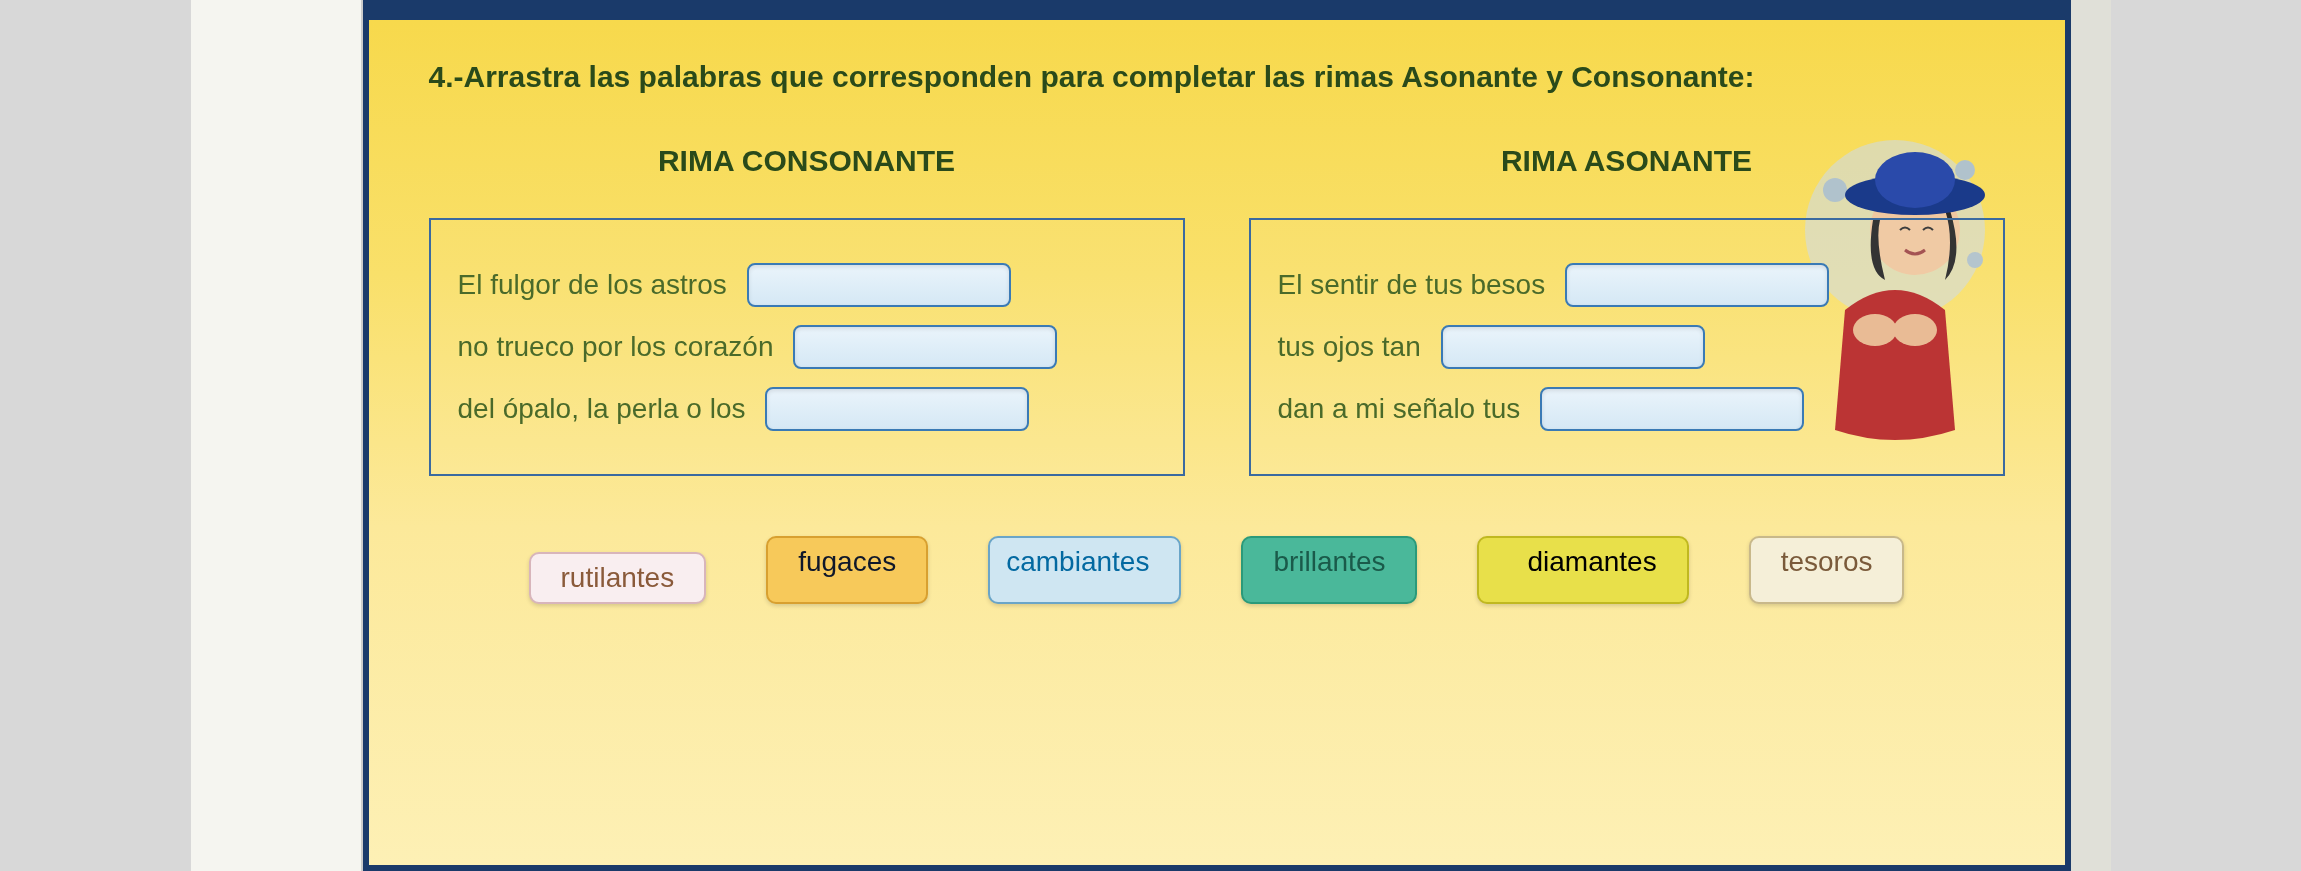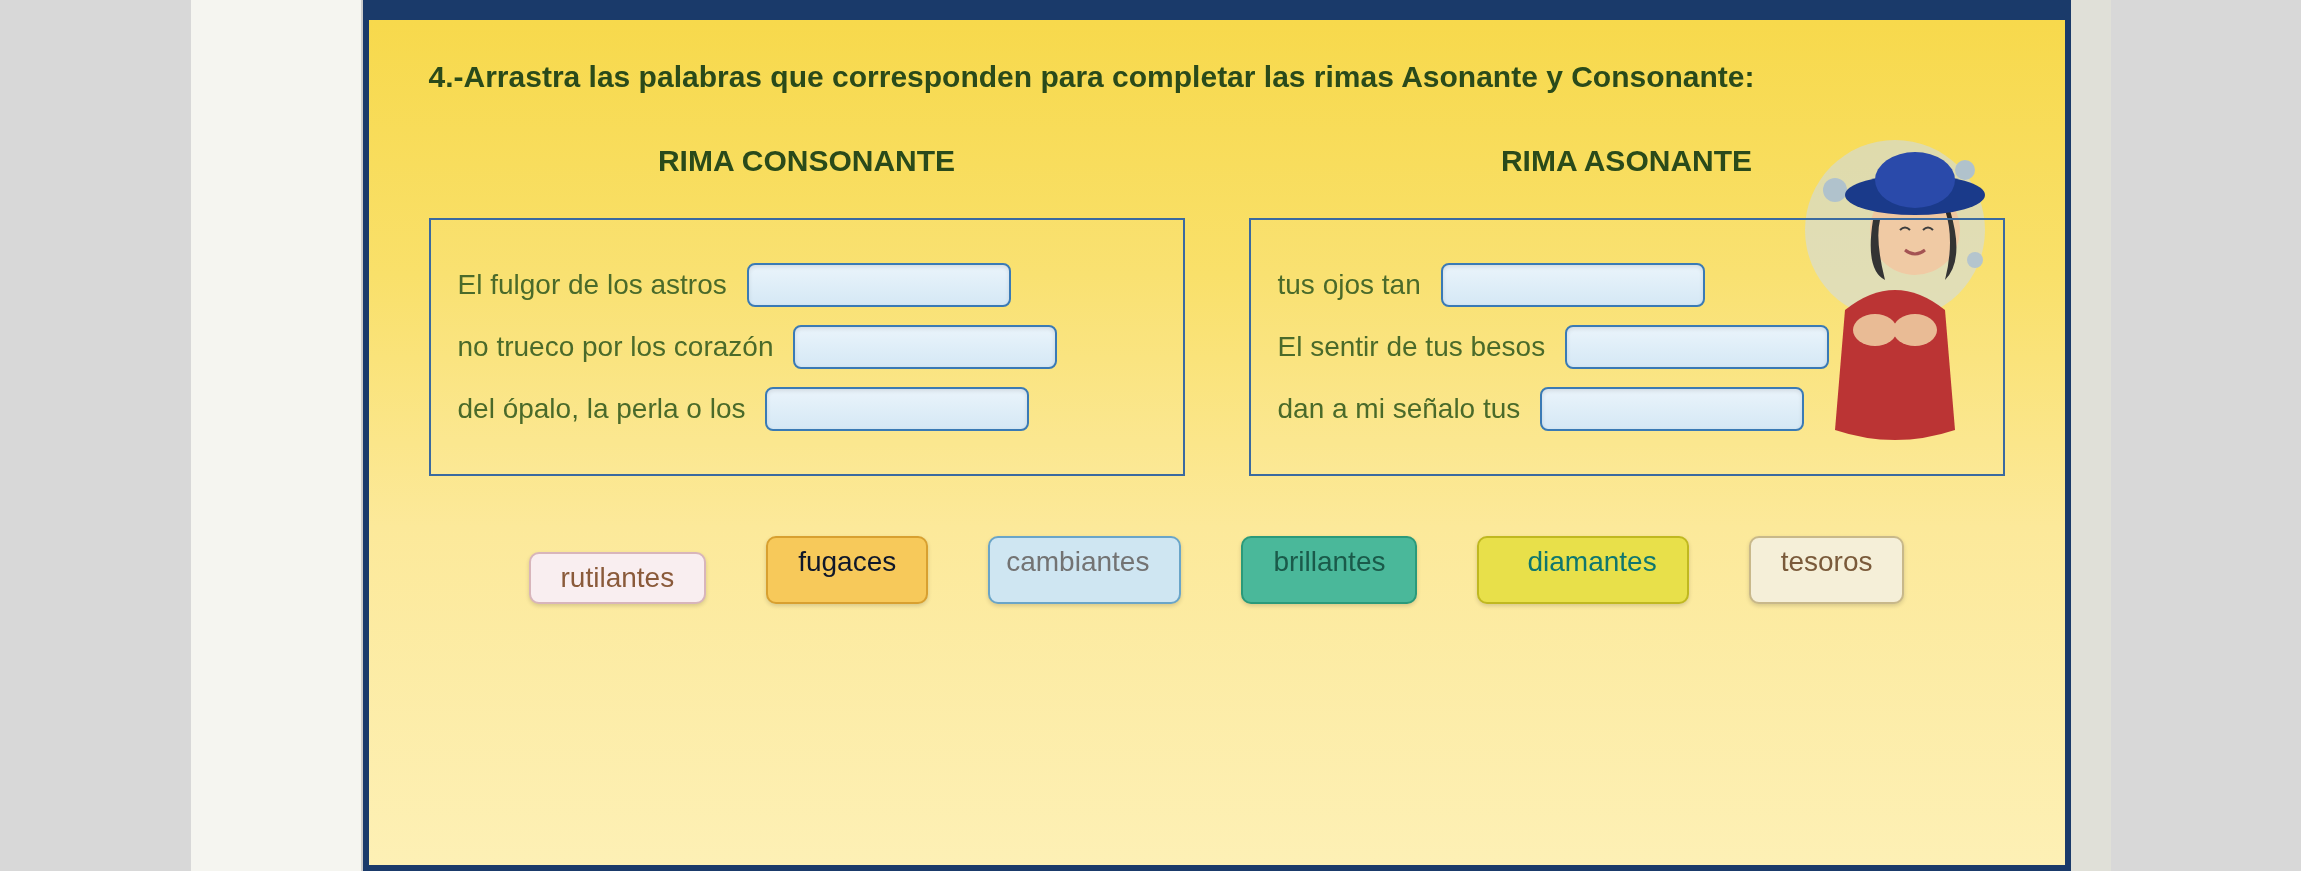--- a/index.html
+++ b/index.html
@@ -89,23 +89,23 @@
     padding: 8px 30px;
     border-radius: 10px;
     font-size: 28px;
     font-weight: 500;
     border: 2px solid;
     cursor: grab;
     box-shadow: 0 2px 4px rgba(0,0,0,0.15);
   }
   .chip-pink   { background:#f9eef0; border-color:#d8b5bb; color:#8a5a3a;margin-top:16px; }
   .chip-orange { background:#f7c95a; border-color:#d8a030; color:#0f172a; }
-  .chip-blue   { background:#cfe6f2; border-color:#6aa5c8; color:#737373;padding-left:16px; }
+  .chip-blue   { background:#cfe6f2; border-color:#6aa5c8; color:#0369a1;padding-left:16px; }
   .chip-teal   { background:#4ab89a; border-color:#2a9a7a; color:#1a5a4a; }
-  .chip-yellow { background:#e8e04a; border-color:#c0b820; color:#0f766e;padding-left:48px; }
+  .chip-yellow { background:#e8e04a; border-color:#c0b820; color:#000000;padding-left:48px; }
   .chip-beige  { background:#f5efd8; border-color:#c8b88a; color:#7a5a3a;padding-left:30px; }
 
   .next-q {
     font-size: 28px;
     color: #3a5a2a;
     margin-top: 40px;
   }
 
   .illustration {
     position: absolute;
@@ -175,25 +175,25 @@
             <span class="verse-text">del ópalo, la perla o los</span>
             <div class="drop-slot"></div>
           </div>
         </div>
       </div>
 
       <div class="col">
         <div class="col-title">RIMA ASONANTE</div>
         <div class="verse-box">
           <div class="verse-line">
+            <span class="verse-text">El sentir de tus besos</span>
+            <div class="drop-slot"></div>
+          </div>
+          <div class="verse-line">
             <span class="verse-text">tus ojos tan</span>
-            <div class="drop-slot"></div>
-          </div>
-          <div class="verse-line">
-            <span class="verse-text">El sentir de tus besos</span>
             <div class="drop-slot"></div>
           </div>
           <div class="verse-line">
             <span class="verse-text">dan a mi señalo tus</span>
             <div class="drop-slot"></div>
           </div>
         </div>
       </div>
 
     </div>

